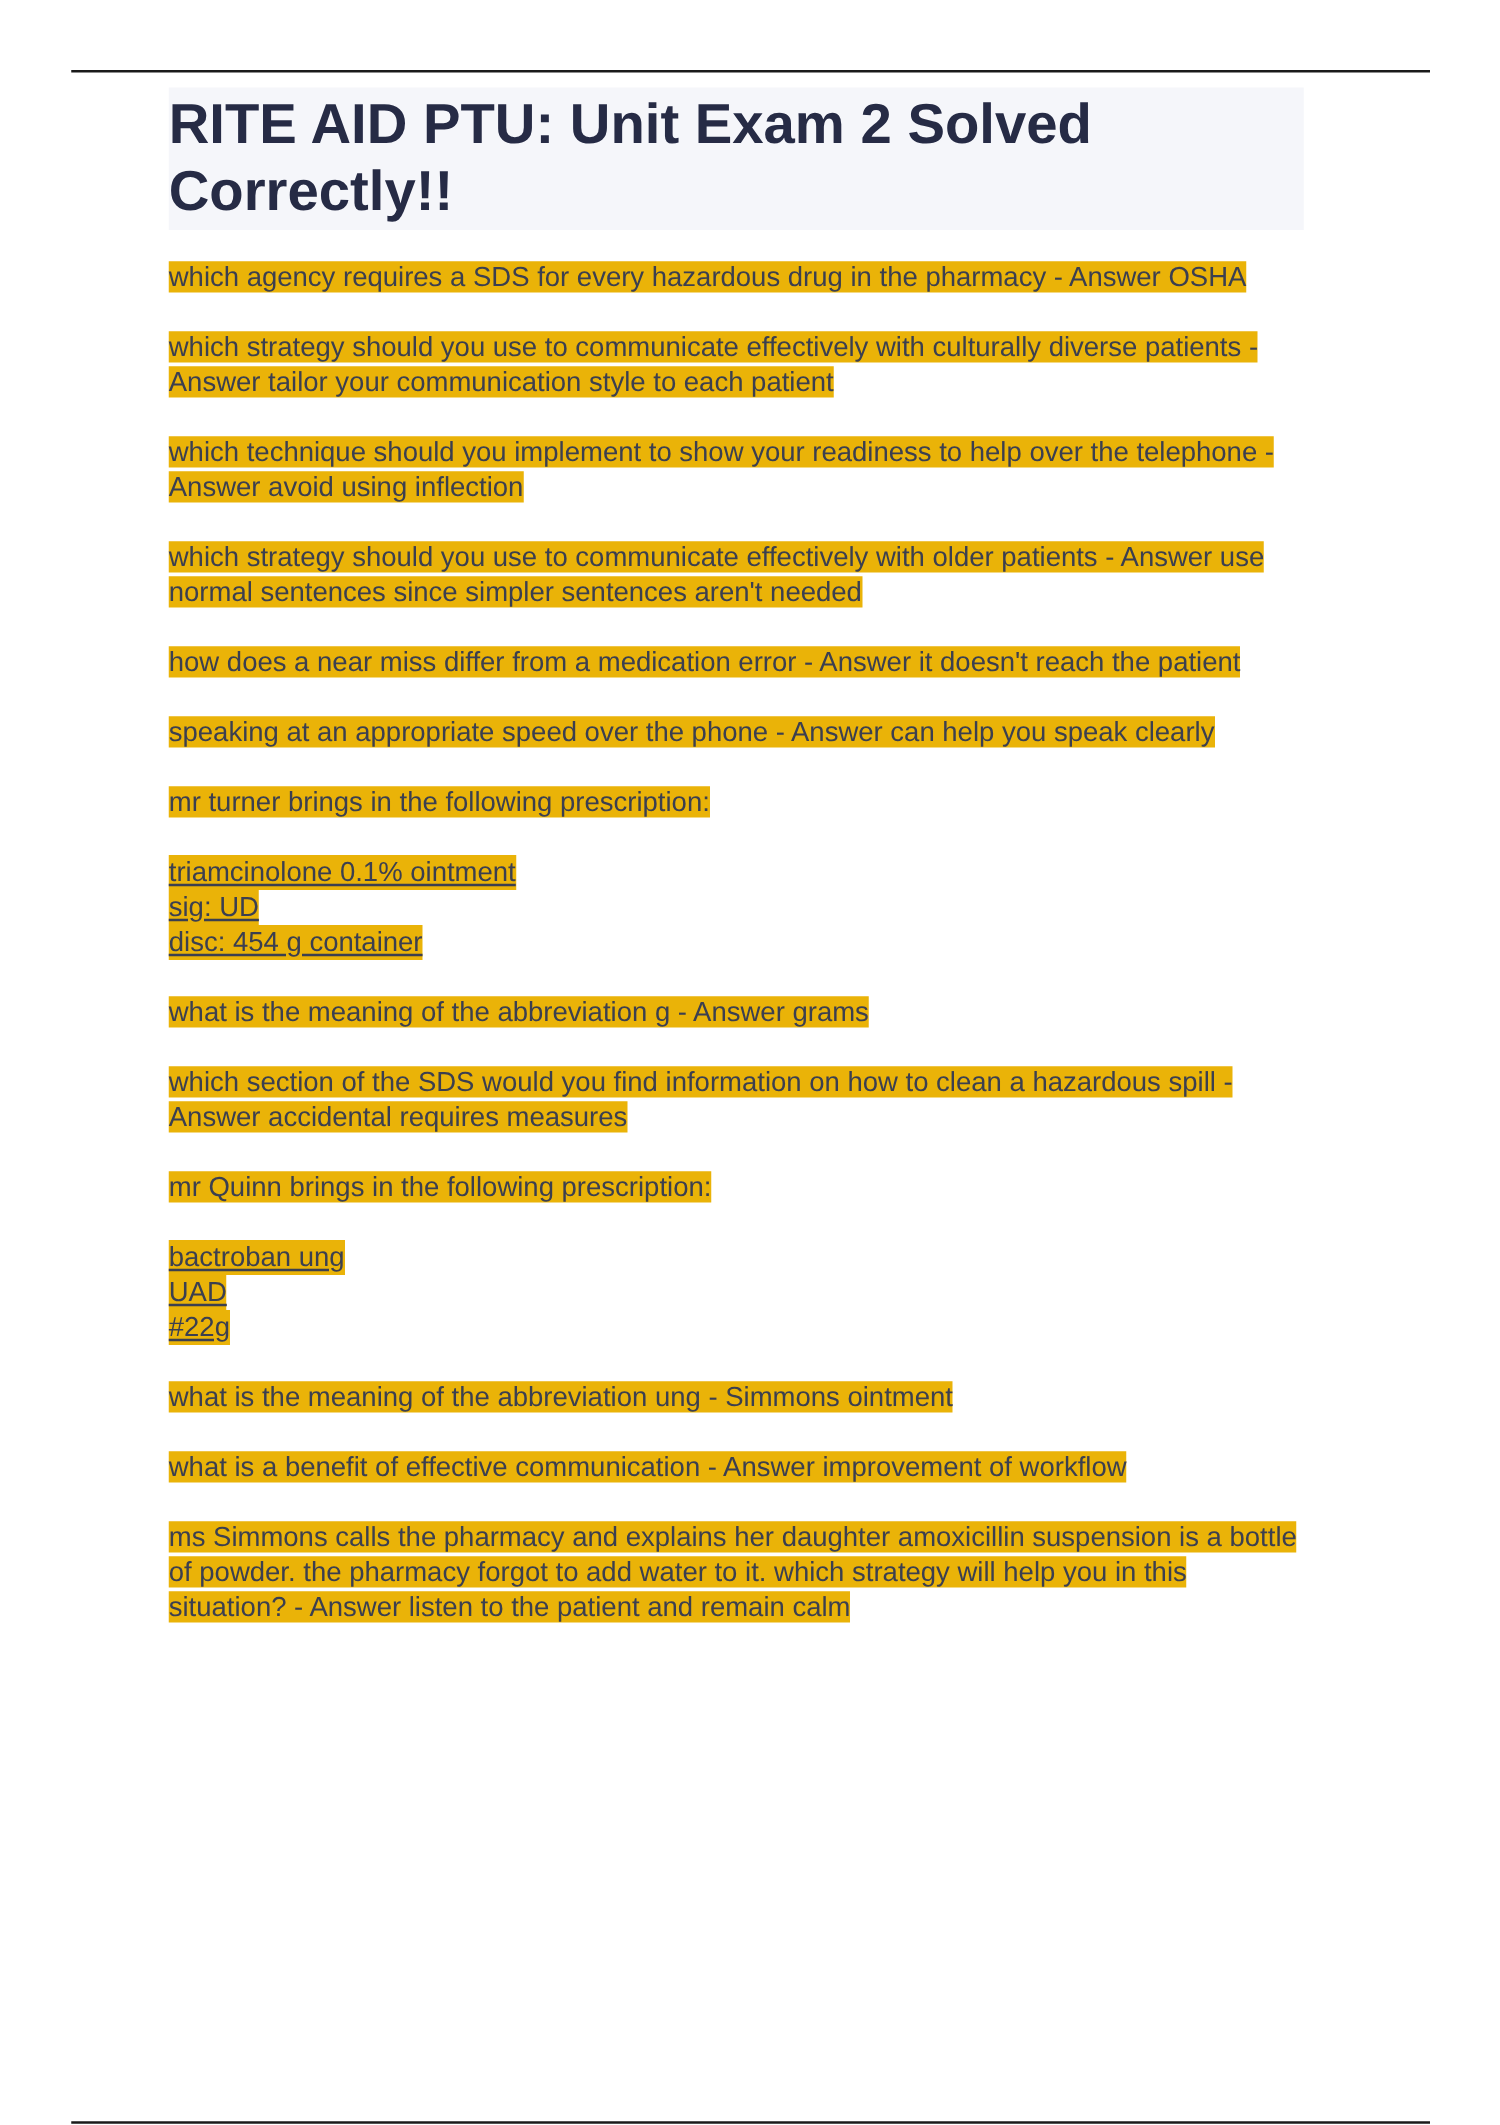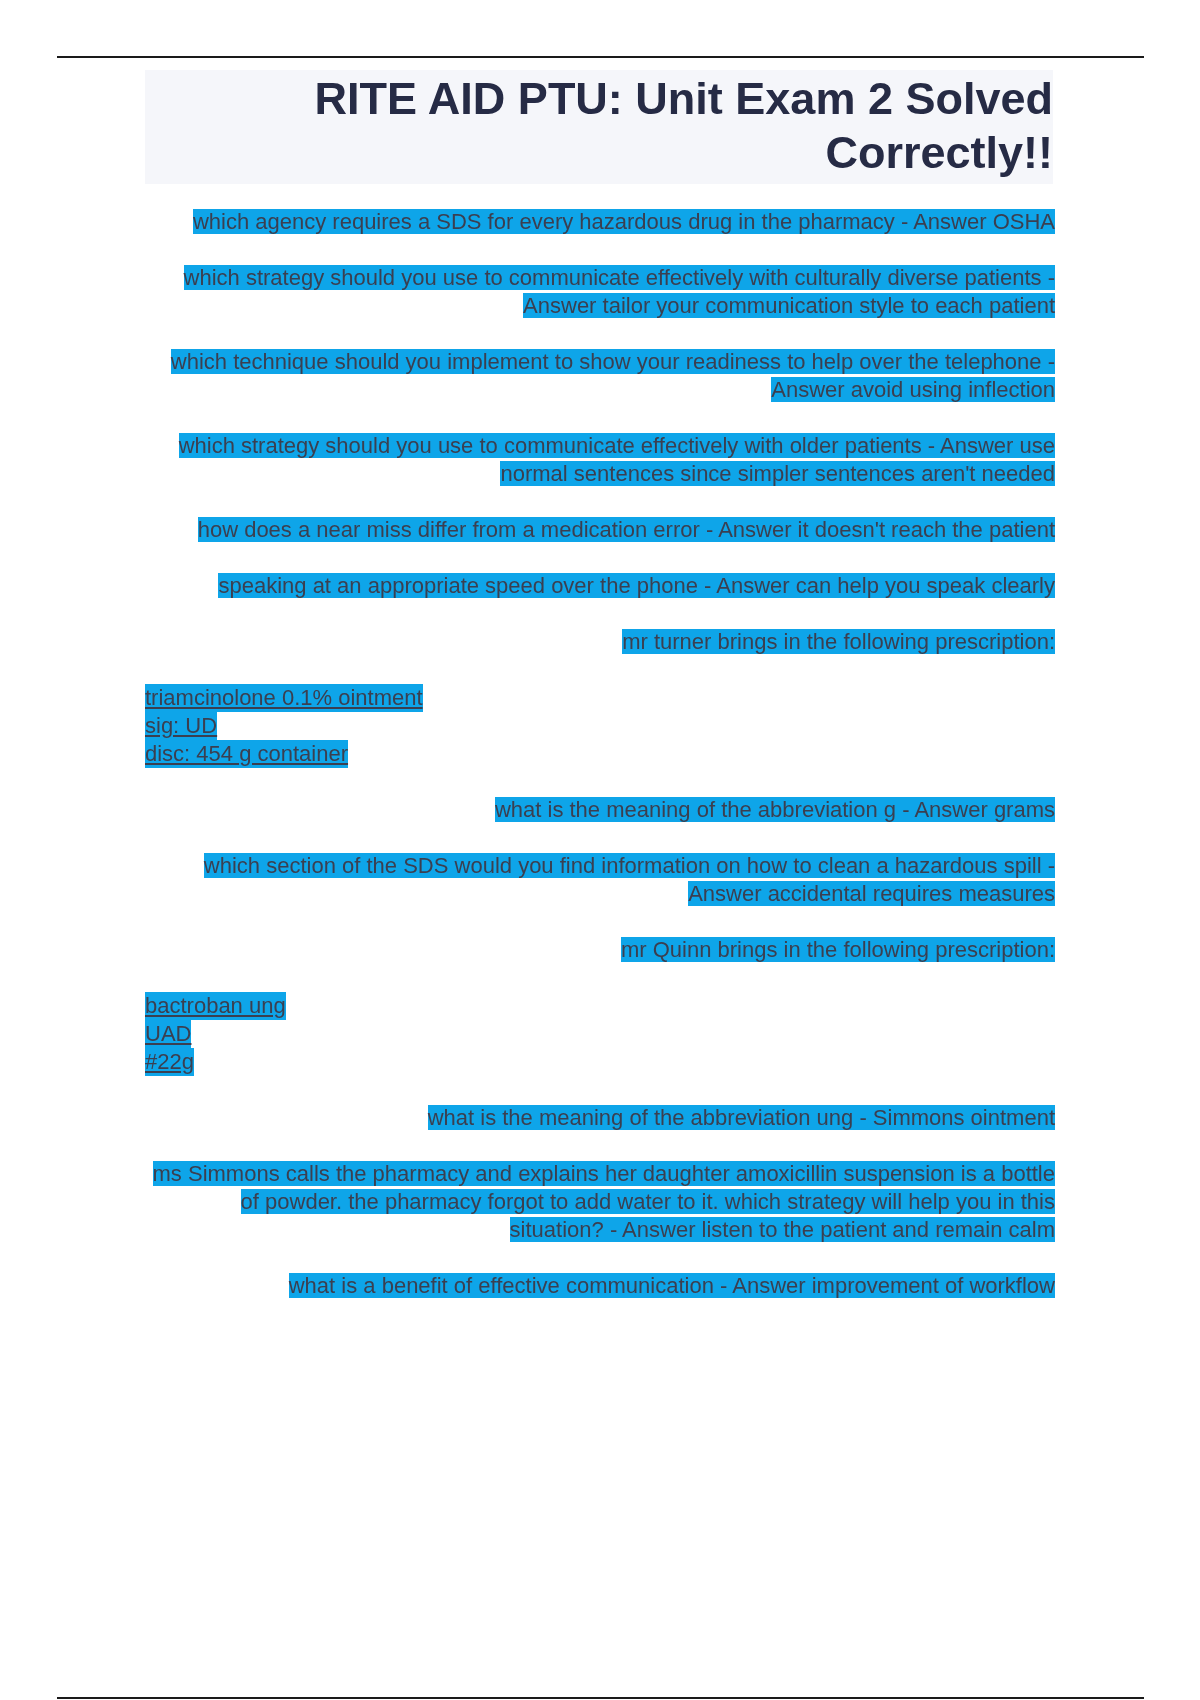--- a/index.html
+++ b/index.html
@@ -19,24 +19,23 @@
       left: 57px;
       width: 1087px;
       height: 2px;
       background: #1a1a1a;
     }
     .rule.top { top: 56px; }
     .rule.bottom { top: 1697px; }
 
     .page {
       position: absolute;
-      left: 145px;
+      left: 135px;
       top: 70px;
       width: 910px;
-      text-align: right;
     }
     .title-block {
       background: #f5f6fa;
       padding: 2px 0 4px 0;
       width: 908px;
       margin-left: 0;
     }
     .title {
       margin: 0;
       font-size: 45px;
@@ -49,21 +48,21 @@
       margin-top: 24px;
     }
     .para {
       margin: 0 0 28px 0;
       font-size: 22px;
       line-height: 28px;
       color: #3b3f50;
     }
     .para .line {
       display: inline;
-      background: #0ea5e9;
+      background: #eab308;
       box-decoration-break: clone;
       -webkit-box-decoration-break: clone;
     }
     .para.rx .line {
       display: block;
       width: max-content;
     }
     .para.rx {
       margin-bottom: 28px;
       text-decoration: underline;
@@ -98,18 +97,18 @@
     <p class="para"><span class="line">which section of the SDS would you find information on how to clean a hazardous spill - Answer accidental requires measures</span></p>
     <p class="para"><span class="line">mr Quinn brings in the following prescription:</span></p>
 
     <p class="para rx">
       <span class="line">bactroban ung</span>
       <span class="line">UAD</span>
       <span class="line">#22g</span>
     </p>
 
     <p class="para"><span class="line">what is the meaning of the abbreviation ung - Simmons ointment</span></p>
+    <p class="para"><span class="line">what is a benefit of effective communication - Answer improvement of workflow</span></p>
     <p class="para"><span class="line">ms Simmons calls the pharmacy and explains her daughter amoxicillin suspension is a bottle of powder. the pharmacy forgot to add water to it. which strategy will help you in this situation? - Answer listen to the patient and remain calm</span></p>
-    <p class="para"><span class="line">what is a benefit of effective communication - Answer improvement of workflow</span></p>
   </div>
 </div>
 
 <div class="rule bottom"></div>
 
 </body></html>

